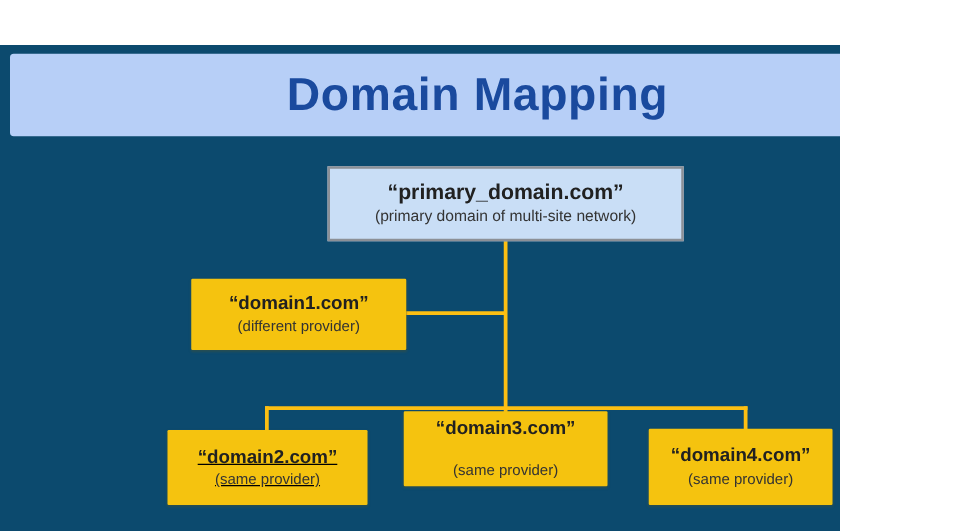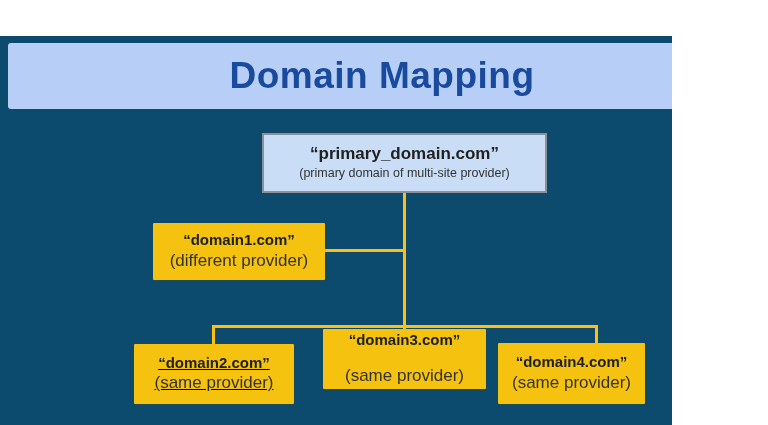--- a/index.html
+++ b/index.html
@@ -63,25 +63,25 @@
   }
   .node-primary .node-title { font-size: 17px; }
   .node-primary .node-subtitle { font-size: 12.5px; }
   .node-gold {
     background: var(--gold-box-bg, #F5C30F);
     border-radius: 1px;
     box-shadow: 0 1px 2px rgba(120,90,0,0.25);
     text-align: right;
   }
   .node-gold .node-title { font-size: 15px; }
-  .node-gold .node-subtitle { font-size: 17px; }
+  .node-gold .node-subtitle { font-size: 12px; }
   .node-domain1 { left: 153px; top: 187px; width: 172px; height: 57px; }
   .node-domain2 { left: 134px; top: 308px; width: 160px; height: 60px; text-decoration: underline; }
   .node-domain3 { left: 323px; top: 293px; width: 163px; height: 60px; gap: 18px; }
-  .node-domain4 { left: 498px; top: 307px; width: 147px; height: 61px; }
+  .node-domain4 { left: 519px; top: 307px; width: 147px; height: 61px; }
   
   .connector {
     position: absolute;
     background: var(--connector, #FDBF12);
     z-index: 1;
   }
   .conn-trunk        { left: 403px; top: 157px; width: 3px;  height: 153px; }
   .conn-domain1-link { left: 325px; top: 213px; width: 80px; height: 3px;  }
   .conn-bottom-bar   { left: 212px; top: 289px; width: 386px; height: 3px; }
   .conn-drop-left    { left: 212px; top: 289px; width: 3px;  height: 21px; }
@@ -97,21 +97,21 @@
   </div>
 
   <div class="connector conn-trunk"></div>
   <div class="connector conn-domain1-link"></div>
   <div class="connector conn-bottom-bar"></div>
   <div class="connector conn-drop-left"></div>
   <div class="connector conn-drop-right"></div>
 
   <div class="node node-primary">
     <div class="node-title">“primary_domain.com”</div>
-    <div class="node-subtitle">(primary domain of multi-site provider)</div>
+    <div class="node-subtitle">(primary domain of multi-site network)</div>
   </div>
 
   <div class="node node-gold node-domain1">
     <div class="node-title">“domain1.com”</div>
     <div class="node-subtitle">(different provider)</div>
   </div>
 
   <div class="node node-gold node-domain2">
     <div class="node-title">“domain2.com”</div>
     <div class="node-subtitle">(same provider)</div>

